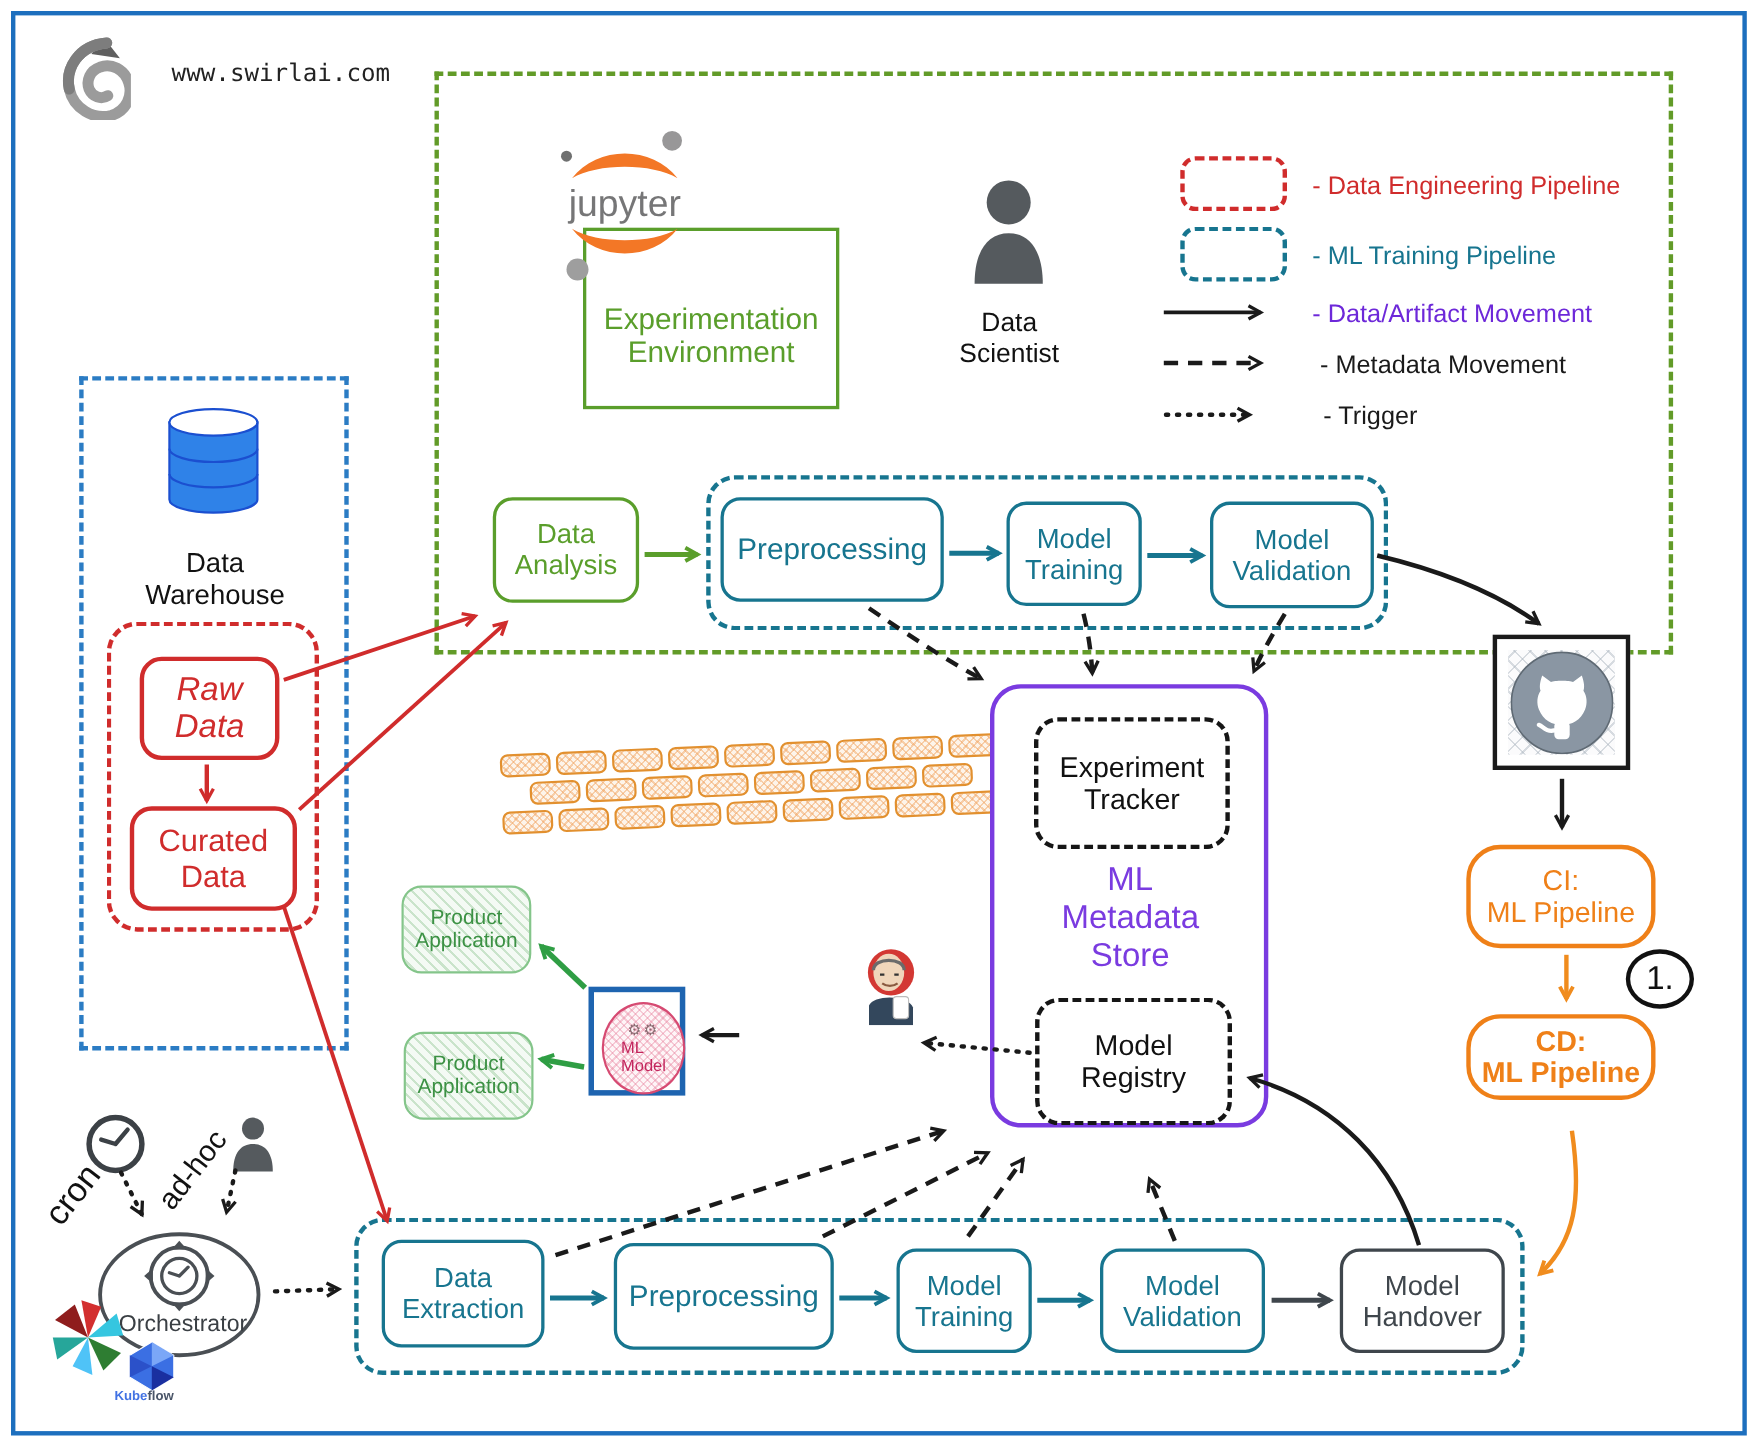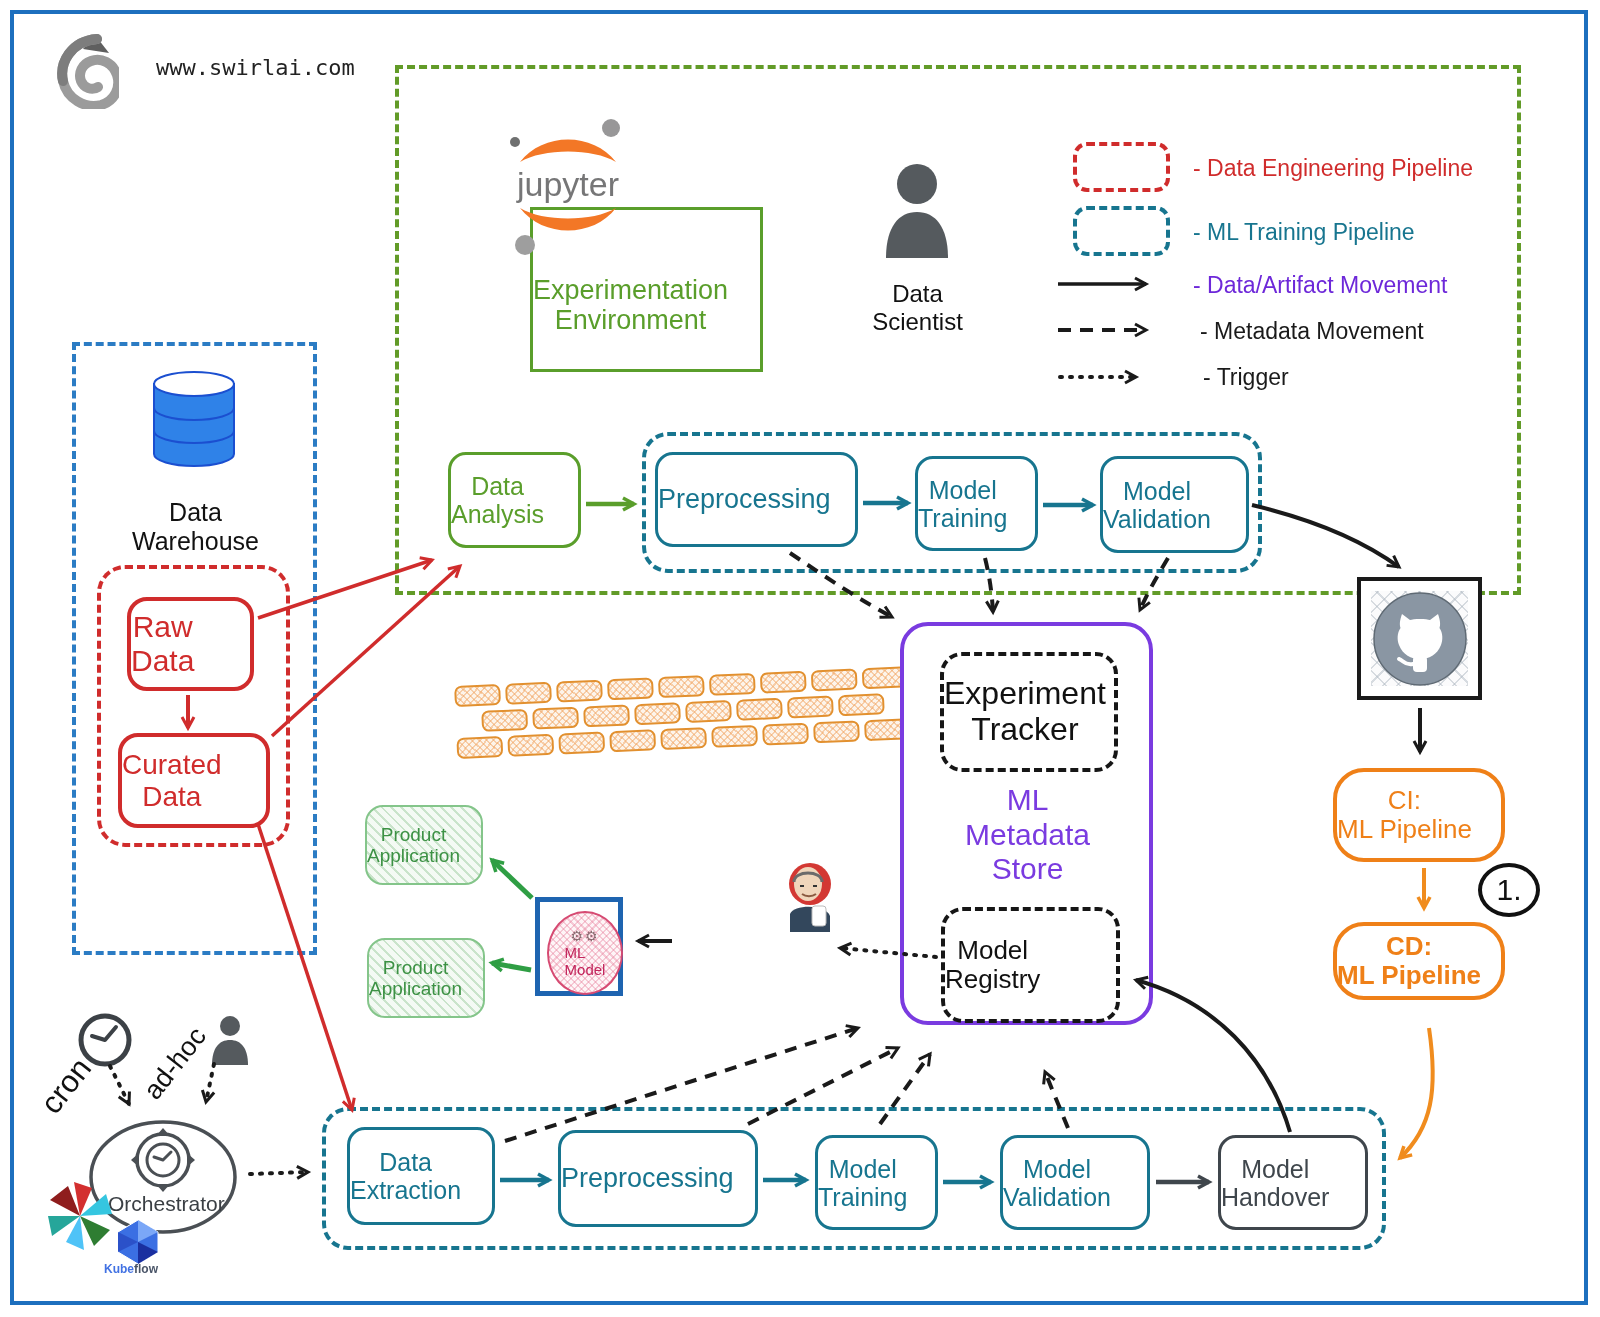--- a/index.html
+++ b/index.html
@@ -1,21 +1,21 @@
 <!DOCTYPE html>
 <html><head>
 <meta charset="utf-8">
 <style>
   html,body{margin:0;padding:0;background:#fff;}
   #canvas{position:relative;width:1600px;height:1317px;background:#ffffff;overflow:hidden;
           font-family:"Liberation Sans",sans-serif;}
   .frame{position:absolute;left:10px;top:10px;right:12px;bottom:12px;border:4px solid #1d6fbe;}
   .abs{position:absolute;box-sizing:border-box;}
   .lbl{white-space:pre-line;text-align:center;line-height:1.15;}
-  .node{position:absolute;box-sizing:border-box;display:flex;align-items:center;
+  .node{position:absolute;box-sizing:border-box;display:flex;align-items:center;justify-content:center;
         text-align:center;white-space:pre-line;background:#fff;line-height:1.12;}
   
   .green-dash{border:4px dashed #629b28;}
   .teal-dash{border:4px dashed #17758f;border-radius:26px;}
   .blue-dash{border:4px dashed #2b7cc4;}
   .red-dash{border:4px dashed #d02c2c;border-radius:28px;}
   
   .teal-node{border:3px solid #17758f;border-radius:18px;color:#17758f;font-size:25px;}
   .green-node{border:3px solid #5a9e2b;border-radius:18px;color:#5a9e2b;font-size:25px;}
   .red-node{border:4px solid #d02c2c;border-radius:20px;color:#d02c2c;font-weight:500;}
@@ -91,21 +91,21 @@
 
   <svg class="abs" style="left:148px;top:368px" width="92" height="100" viewBox="0 0 92 100">
     <path d="M6,16 L6,86 A40,12 0 0 0 86,86 L86,16 Z" fill="#2f82e8" stroke="#1b4fd0" stroke-width="2"></path>
     <ellipse cx="46" cy="16" rx="40" ry="12" fill="#ffffff" stroke="#1b4fd0" stroke-width="2"></ellipse>
     <path d="M6,40 A40,12 0 0 0 86,40" fill="none" stroke="#1b4fd0" stroke-width="2"></path>
     <path d="M6,63 A40,12 0 0 0 86,63" fill="none" stroke="#1b4fd0" stroke-width="2"></path>
   </svg>
   <div class="abs lbl" style="left:113px;top:498px;width:165px;font-size:25px;color:#111;">Data
 Warehouse</div>
 
-  <div class="node red-node" style="left:127px;top:597px;width:127px;height:94px;font-size:30px;">
+  <div class="node red-node" style="left:127px;top:597px;width:127px;height:94px;font-size:30px;font-style:italic;">
     <span>Raw
 Data</span>
   </div>
   <div class="node red-node" style="left:118px;top:733px;width:152px;height:95px;font-size:28px;">
     <span>Curated
 Data</span>
   </div>
 
   <div class="node green-node" style="left:448px;top:452px;width:133px;height:96px;">
     <span>Data
@@ -123,21 +123,21 @@
 Validation</span>
   </div>
 
   <div class="abs" id="brick-wall" style="left:456px;top:686px;width:470px;height:86px;transform:rotate(-2.5deg);transform-origin:0 50%;">
       <div style="height: 26px; margin-left: 0px; white-space: nowrap;"><span class="brick"></span><span class="brick"></span><span class="brick"></span><span class="brick"></span><span class="brick"></span><span class="brick"></span><span class="brick"></span><span class="brick"></span><span class="brick"></span></div>
       <div style="height: 26px; margin-left: 26px; white-space: nowrap;"><span class="brick"></span><span class="brick"></span><span class="brick"></span><span class="brick"></span><span class="brick"></span><span class="brick"></span><span class="brick"></span><span class="brick"></span></div>
       <div style="height: 26px; margin-left: 0px; white-space: nowrap;"><span class="brick"></span><span class="brick"></span><span class="brick"></span><span class="brick"></span><span class="brick"></span><span class="brick"></span><span class="brick"></span><span class="brick"></span><span class="brick"></span></div>
     </div>
 
   <div class="node" style="left:900px;top:622px;width:253px;height:403px;border:4px solid #7a3be0;border-radius:28px;"></div>
-  <div class="node plain-dash-node" style="left:940px;top:652px;width:178px;height:120px;font-size:32px;background:transparent;">
+  <div class="node plain-dash-node" style="left:940px;top:652px;width:178px;height:120px;font-size:26px;background:transparent;">
     <span>Experiment
 Tracker</span>
   </div>
   <div class="abs lbl" style="left:940px;top:783px;width:175px;font-size:30px;color:#7a3be0;">ML
 Metadata
 Store</div>
   <div class="node plain-dash-node" style="left:941px;top:907px;width:179px;height:116px;font-size:26px;background:transparent;">
     <span>Model
 Registry</span>
   </div>

